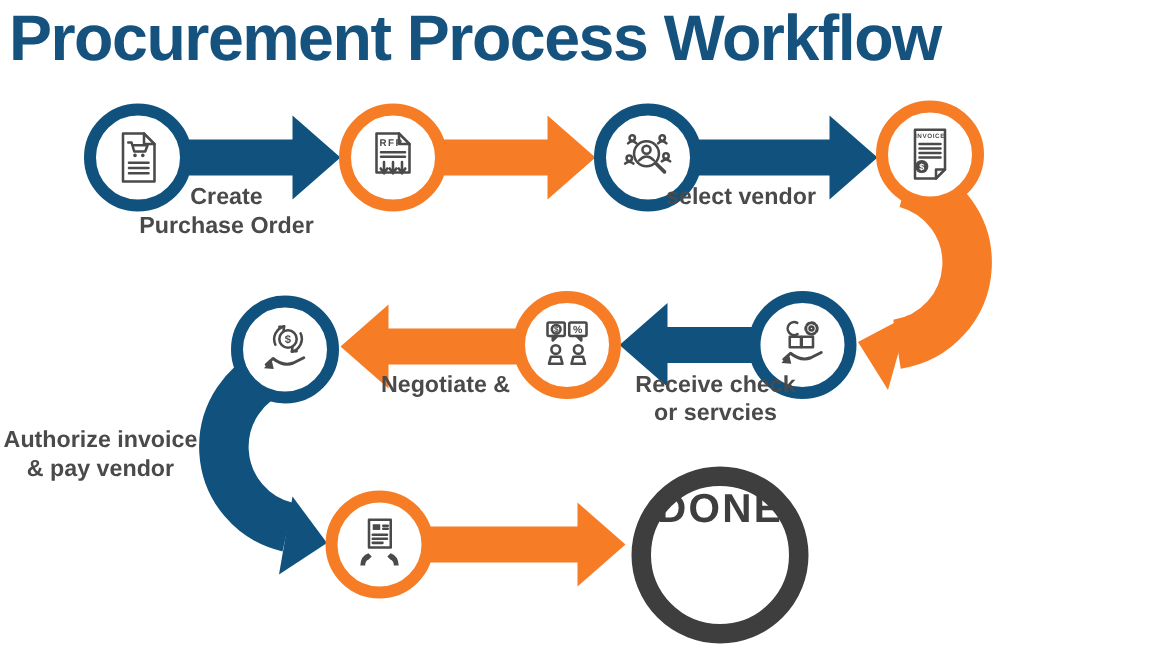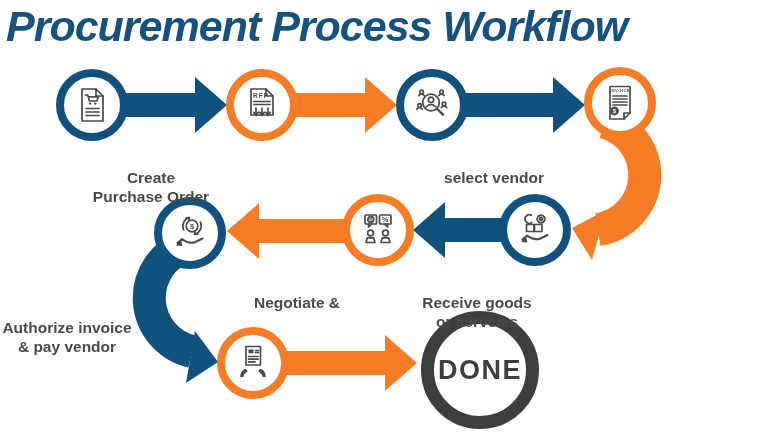--- a/index.html
+++ b/index.html
@@ -3,39 +3,39 @@
 <meta charset="utf-8">
 <style>
   html,body{margin:0;padding:0;background:#fff;}
   .stage{
     position:relative;width:768px;height:432px;background:#ffffff;overflow:hidden;
     font-family:"Liberation Sans",sans-serif;
   }
   .title{
     position:absolute;left:6px;top:2px;margin:0;
     font-size:43px;font-weight:bold;letter-spacing:-1px;
-    color:#15527E;white-space:nowrap;font-style:italic;
+    color:#15527E;white-space:nowrap;
   }
   .flow-svg{position:absolute;left:0;top:0;}
   .step-circle{
     position:absolute;width:72px;height:72px;border-radius:50%;
     background:#fff;box-sizing:border-box;
     display:flex;align-items:center;justify-content:center;
   }
   .ring-blue{border:8px solid #10527D;}
   .ring-orange{border:8px solid #F67D26;}
   .label{
     position:absolute;transform:translateX(-50%);
     text-align:center;font-size:15.5px;font-weight:bold;line-height:19px;
-    color:#4A4A4A;white-space:nowrap;margin-top:46px;
+    color:#4A4A4A;white-space:nowrap;
   }
   .done-circle{
     position:absolute;left:421px;top:311px;width:118px;height:118px;
     border:13px solid #3E3E3E;border-radius:50%;background:#fff;box-sizing:border-box;
-    display:flex;align-items:center;justify-content:center;
+    display:flex;align-items:flex-start;justify-content:center;
   }
   .done-text{
     font-size:27px;font-weight:bold;letter-spacing:1.5px;color:#3E3E3E;
   }
   .icon{display:block;}
 </style>
 </head>
 <body>
 
 <div class="stage">
@@ -166,24 +166,24 @@
   </div>
 
   <div class="label" style="left:151px;top:122px;">
     <div>Create</div>
     <div>Purchase Order</div>
   </div>
   <div class="label" style="left:494px;top:122px;">
     <div>select vendor</div>
   </div>
   <div class="label" style="left:477px;top:247px;">
-    <div>Receive goods</div>
+    <div>Receive check</div>
     <div>or servcies</div>
   </div>
   <div class="label" style="left:297px;top:247px;">
     <div>Negotiate &amp;</div>
   </div>
-  <div class="label" style="left:67px;top:272px;">
+  <div class="label" style="left:67px;top:284px;">
     <div>Authorize invoice</div>
     <div>&amp; pay vendor</div>
   </div>
 
 </div>
 
 </body></html>

